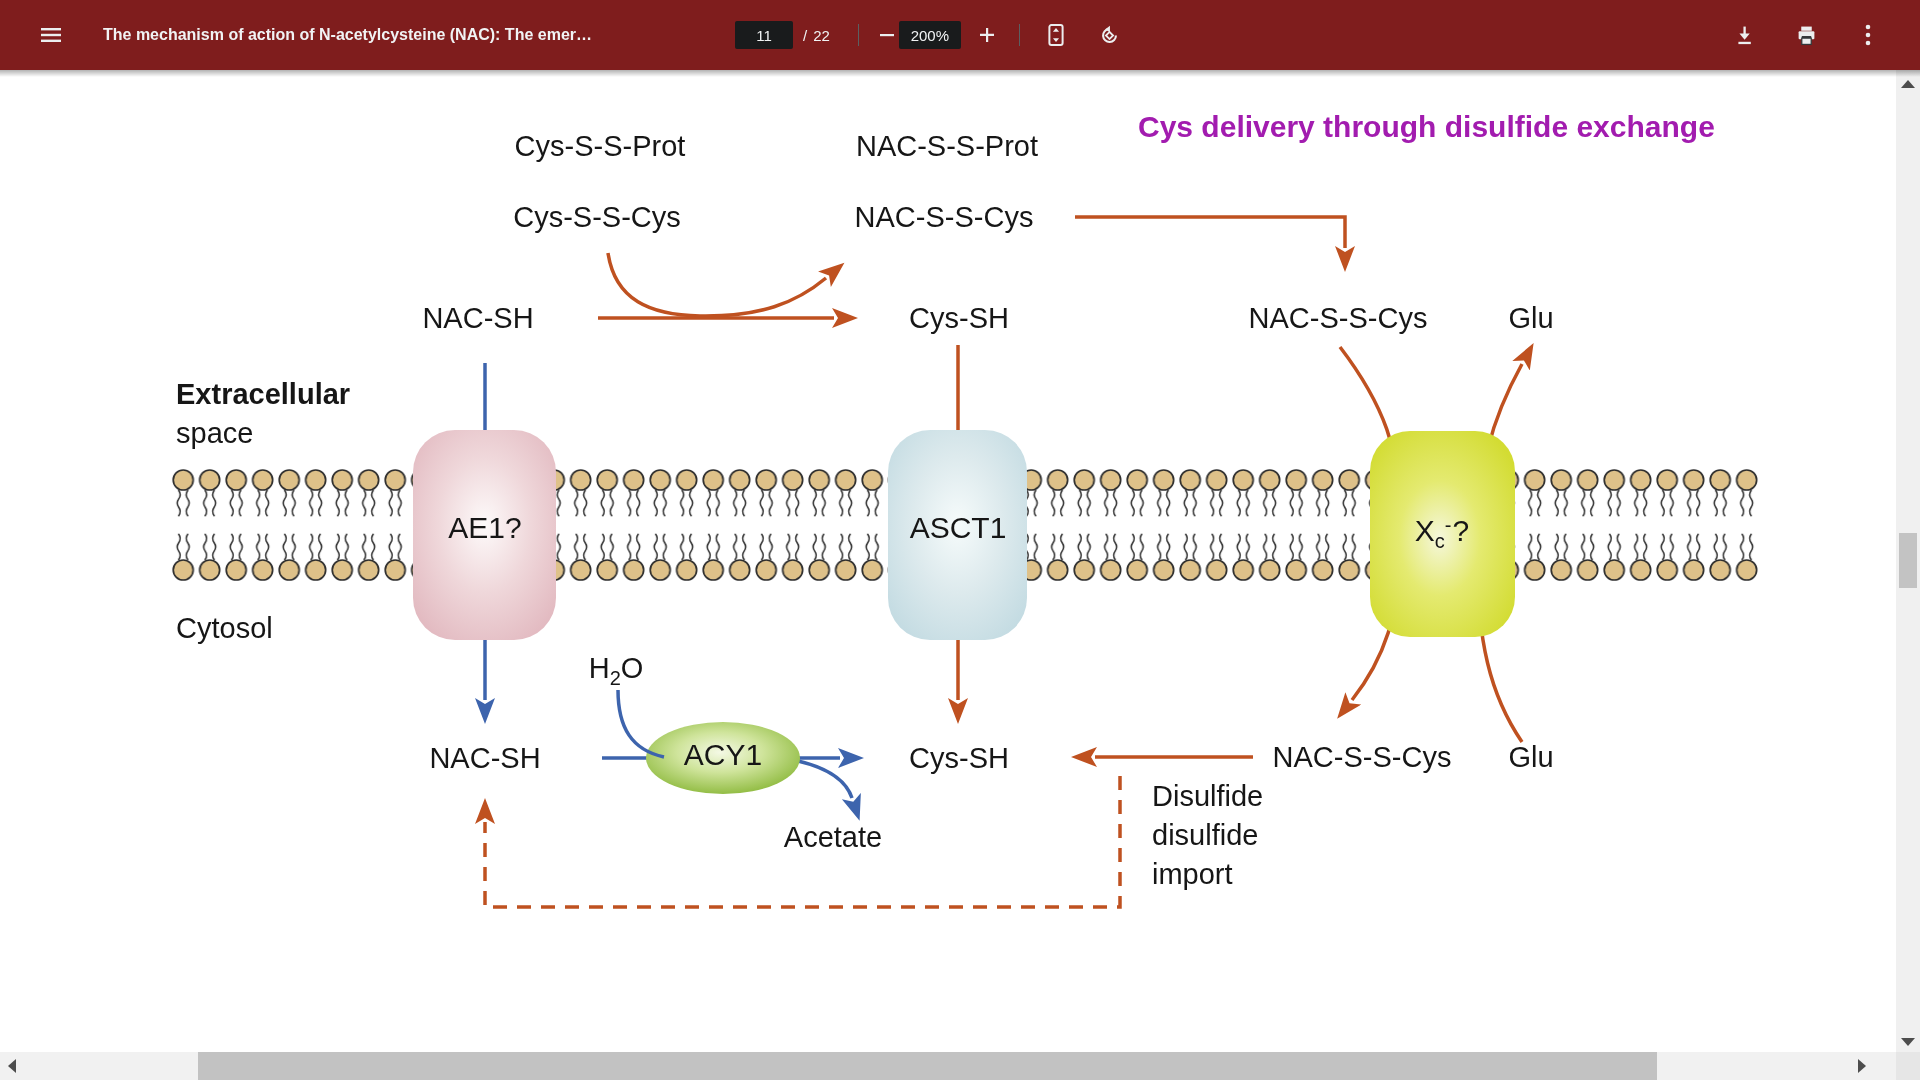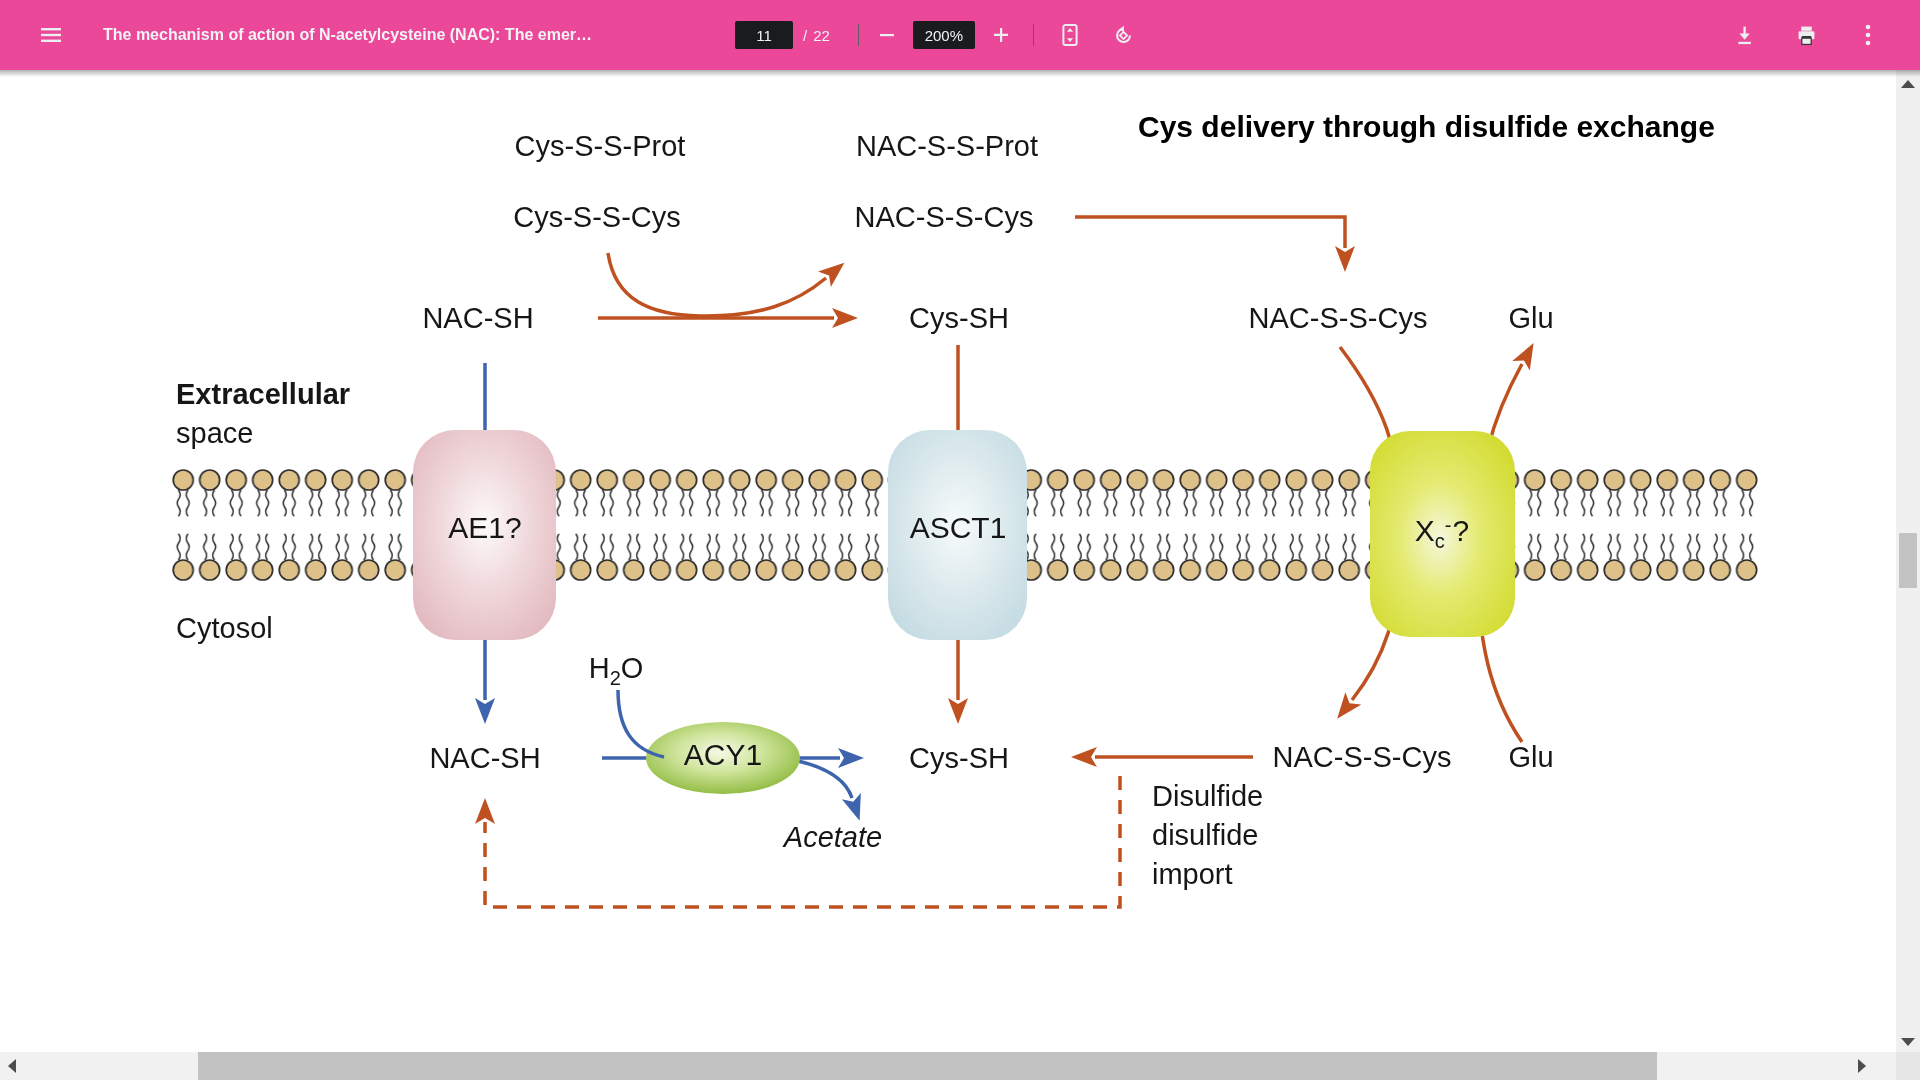--- a/index.html
+++ b/index.html
@@ -1,21 +1,21 @@
 <!DOCTYPE html>
 <html><head>
 <meta charset="utf-8">
 <style>
   * { margin:0; padding:0; box-sizing:border-box; }
   html,body { width:1920px; height:1080px; overflow:hidden; background:#fff;
     font-family:"Liberation Sans", sans-serif; }
 
   
   .toolbar { position:absolute; left:0; top:0; width:1920px; height:70px;
-    background:#ec4899; z-index:10; }
+    background:#7f1d1d; z-index:10; }
   .tb-btn { position:absolute; top:0; height:70px; display:flex; align-items:center;
     justify-content:center; cursor:pointer; }
   .menu-btn { left:36px; width:30px; }
   .doc-title { position:absolute; left:103px; top:0; height:70px; display:flex;
     align-items:center; color:#f1f3f4; font-size:16px; font-weight:700;
     max-width:640px; white-space:nowrap; overflow:hidden; }
   .center-group { position:absolute; left:735px; top:0; height:70px;
     display:flex; align-items:center; }
   .num-box { background:#191b1c; color:#f1f3f4; font-size:15px; height:28px;
     display:flex; align-items:center; justify-content:center; border-radius:2px; }
@@ -32,21 +32,21 @@
   .page { position:absolute; left:0; top:70px; width:1920px; height:1010px; background:#ffffff; }
   .page-shadow { position:absolute; left:0; top:70px; width:1920px; height:7px;
     background:linear-gradient(rgba(0,0,0,.30), rgba(0,0,0,0)); z-index:5; pointer-events:none; }
 
   
   .fig { position:absolute; left:0; top:0; width:1920px; height:1080px; z-index:2; }
   .lbl { position:absolute; transform:translate(-50%,-50%); font-size:29px;
     color:#161616; white-space:nowrap; }
   .lbl-left { transform:translate(0,-50%); }
   .heading { position:absolute; font-size:30px; font-weight:700; white-space:nowrap; }
-  .h-orange { color:#000000; }
+  .h-orange { color:#a21caf; }
   .h-blue { color:#2e5ca7; }
   sub.s { font-size:20px; vertical-align:-7px; }
   sup.s { font-size:20px; vertical-align:9px; letter-spacing:1px; }
 
   svg.diagram { position:absolute; left:0; top:0; z-index:1; }
 
   
   .vscroll { position:absolute; right:0; top:70px; width:24px; height:982px;
     background:#f0f0f0; z-index:4; }
   .vthumb { position:absolute; left:3px; width:18px; top:463px; height:55px; background:#c3c3c3; }
@@ -83,21 +83,21 @@
     <div class="slash-group">
       <span>/</span>
       <span>22</span>
     </div>
     <div class="tb-sep" style="margin-left:28px"></div>
     <div class="icon-btn" style="margin-left:16px">
       <svg width="16" height="16" viewBox="0 0 16 16">
         <rect x="1" y="7" width="14" height="2.2" fill="#eceeef"></rect>
       </svg>
     </div>
-    <div class="num-box zoom-box" style="margin-left:14px">200%</div>
+    <div class="num-box zoom-box" style="margin-left:0">200%</div>
     <div class="icon-btn" style="margin-left:14px">
       <svg width="16" height="16" viewBox="0 0 16 16">
         <path d="M7,1 h2.2 v5.8 H15 v2.2 H9.2 V15 H7 V9 H1 V6.8 H7 Z" fill="#eceeef"></path>
       </svg>
     </div>
     <div class="tb-sep" style="margin-left:20px"></div>
     <div class="icon-btn" style="margin-left:24px">
       <svg width="22" height="22" viewBox="0 0 20 20">
         <rect x="4" y="1" width="12" height="18" rx="1.8" fill="none" stroke="#eceeef" stroke-width="1.8"></rect>
         <path d="M10,3.6 L12.8,7 H7.2 Z" fill="#eceeef"></path>
@@ -224,21 +224,21 @@
   <div class="lbl lbl-left" style="left:176px; top:433px;">space</div>
   <div class="lbl lbl-left" style="left:176px; top:628px;">Cytosol</div>
 
   <div class="lbl" style="left:485px; top:528px; font-size:30px;">AE1?</div>
   <div class="lbl" style="left:958px; top:528px; font-size:30px;">ASCT1</div>
   <div class="lbl" style="left:1442px; top:533px; font-size:30px;"><span>X</span><sub class="s">c</sub><sup class="s">-</sup><span>?</span></div>
 
   <div class="lbl" style="left:485px; top:758px;">NAC-SH</div>
   <div class="lbl" style="left:616px; top:671px;"><span>H</span><sub class="s">2</sub><span>O</span></div>
   <div class="lbl" style="left:723px; top:755px; font-size:30px;">ACY1</div>
-  <div class="lbl" style="left:833px; top:837px;font-style:italic;">Acetate</div>
+  <div class="lbl" style="left:833px; top:837px;">Acetate</div>
   <div class="lbl" style="left:959px; top:758px;">Cys-SH</div>
   <div class="lbl" style="left:1362px; top:757px;">NAC-S-S-Cys</div>
   <div class="lbl" style="left:1531px; top:757px;">Glu</div>
 
   <div class="lbl lbl-left" style="left:1152px; top:796px;">Disulfide</div>
   <div class="lbl lbl-left" style="left:1152px; top:835px;">disulfide</div>
   <div class="lbl lbl-left" style="left:1152px; top:874px;">import</div>
 </div>
 
 <div class="vscroll">

